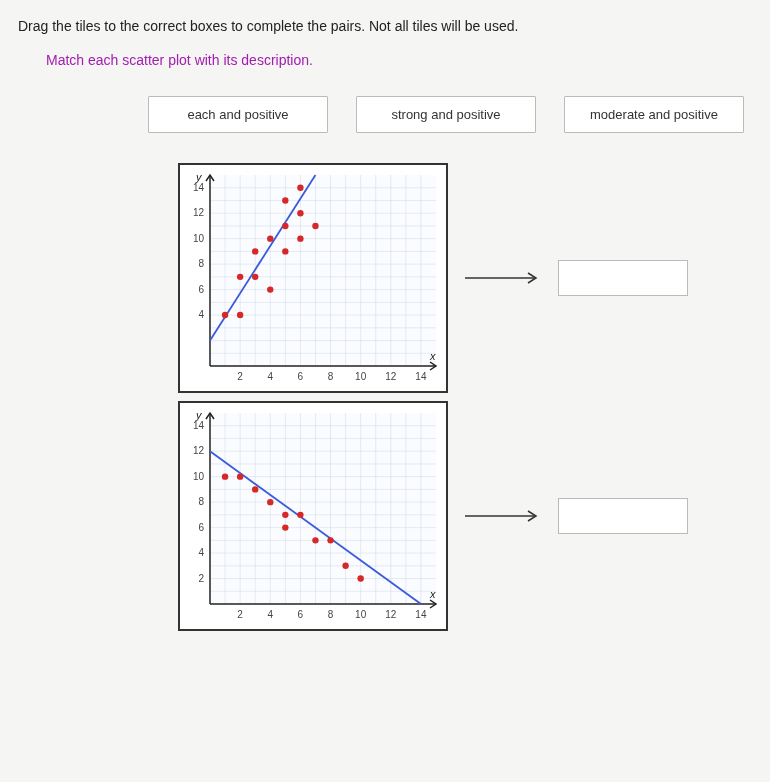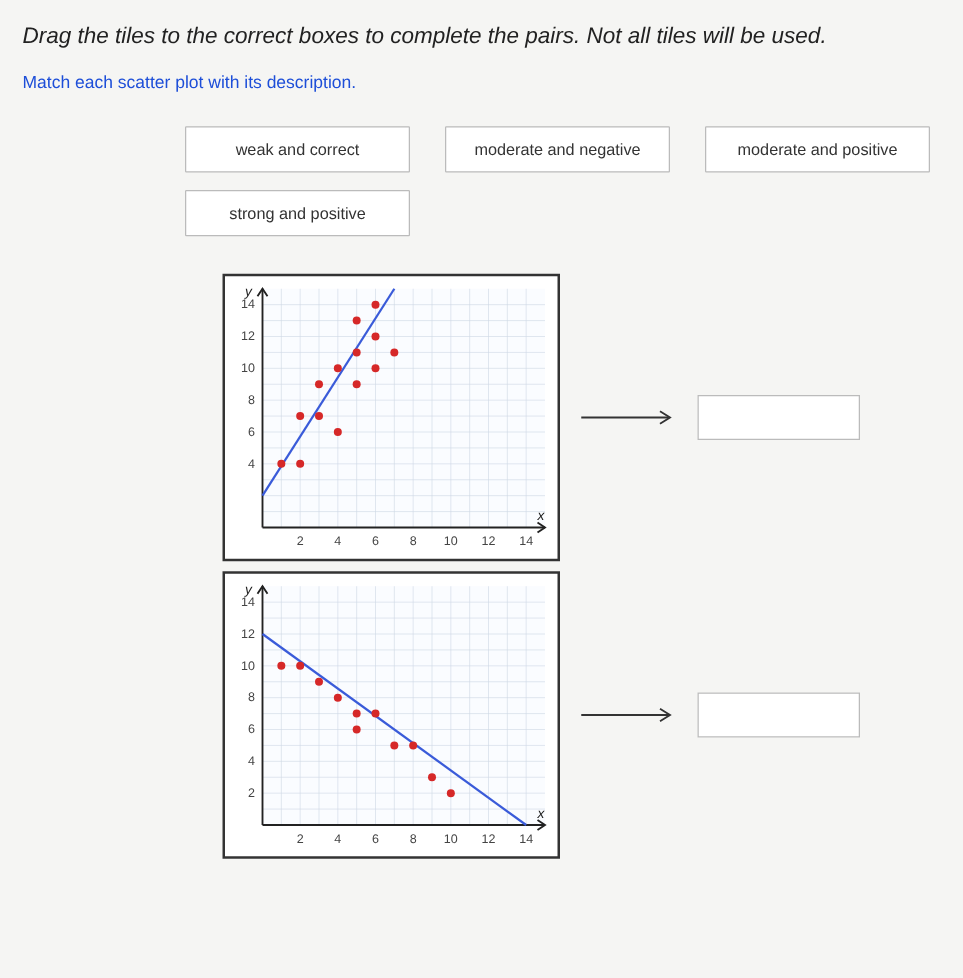--- a/index.html
+++ b/index.html
@@ -3,22 +3,22 @@
   <meta charset="utf-8">
   <style>
     * { box-sizing: border-box; margin: 0; padding: 0; }
     body {
       font-family: Arial, sans-serif;
       background: #f5f5f3;
       padding: 18px;
       width: 770px;
       color: #333;
     }
-    .instructions { font-size: 18px; margin-bottom: 18px; color: #222; font-style: italic; }
-    .subinstructions { font-size: 14px; margin-bottom: 28px; color: #1d4ed8; }
+    .instructions { font-size: 14px; margin-bottom: 18px; color: #222; }
+    .subinstructions { font-size: 14px; margin-bottom: 28px; color: #a21caf; margin-left: 28px; }
     .tiles-area {
       display: grid;
       grid-template-columns: repeat(3, 180px);
       gap: 14px 28px;
       margin-left: 130px;
       margin-bottom: 30px;
     }
     .tile {
       border: 1px solid #bbb;
       background: #fff;
@@ -58,24 +58,23 @@
       height: 36px;
     }
   </style>
 </head>
 <body>
 
 <div class="instructions">Drag the tiles to the correct boxes to complete the pairs. Not all tiles will be used.</div>
 <div class="subinstructions">Match each scatter plot with its description.</div>
 
 <div class="tiles-area">
-  <div class="tile">weak and correct</div>
-  <div class="tile">moderate and negative</div>
+  <div class="tile">each and positive</div>
+  <div class="tile">strong and positive</div>
   <div class="tile">moderate and positive</div>
-  <div class="tile">strong and positive</div>
 </div>
 
 <div class="plot-row">
   <div class="plot-frame">
     <svg id="chart1" width="266" height="226">
         <rect x="30" y="10" width="226" height="191" fill="#fafcff"></rect>
         <line x1="45.06666666666666" y1="10" x2="45.06666666666666" y2="201" stroke="#cfd8e6" stroke-width="0.5"></line>
         <line x1="60.13333333333333" y1="10" x2="60.13333333333333" y2="201" stroke="#cfd8e6" stroke-width="0.5"></line>
         <line x1="75.2" y1="10" x2="75.2" y2="201" stroke="#cfd8e6" stroke-width="0.5"></line>
         <line x1="90.26666666666667" y1="10" x2="90.26666666666667" y2="201" stroke="#cfd8e6" stroke-width="0.5"></line>

